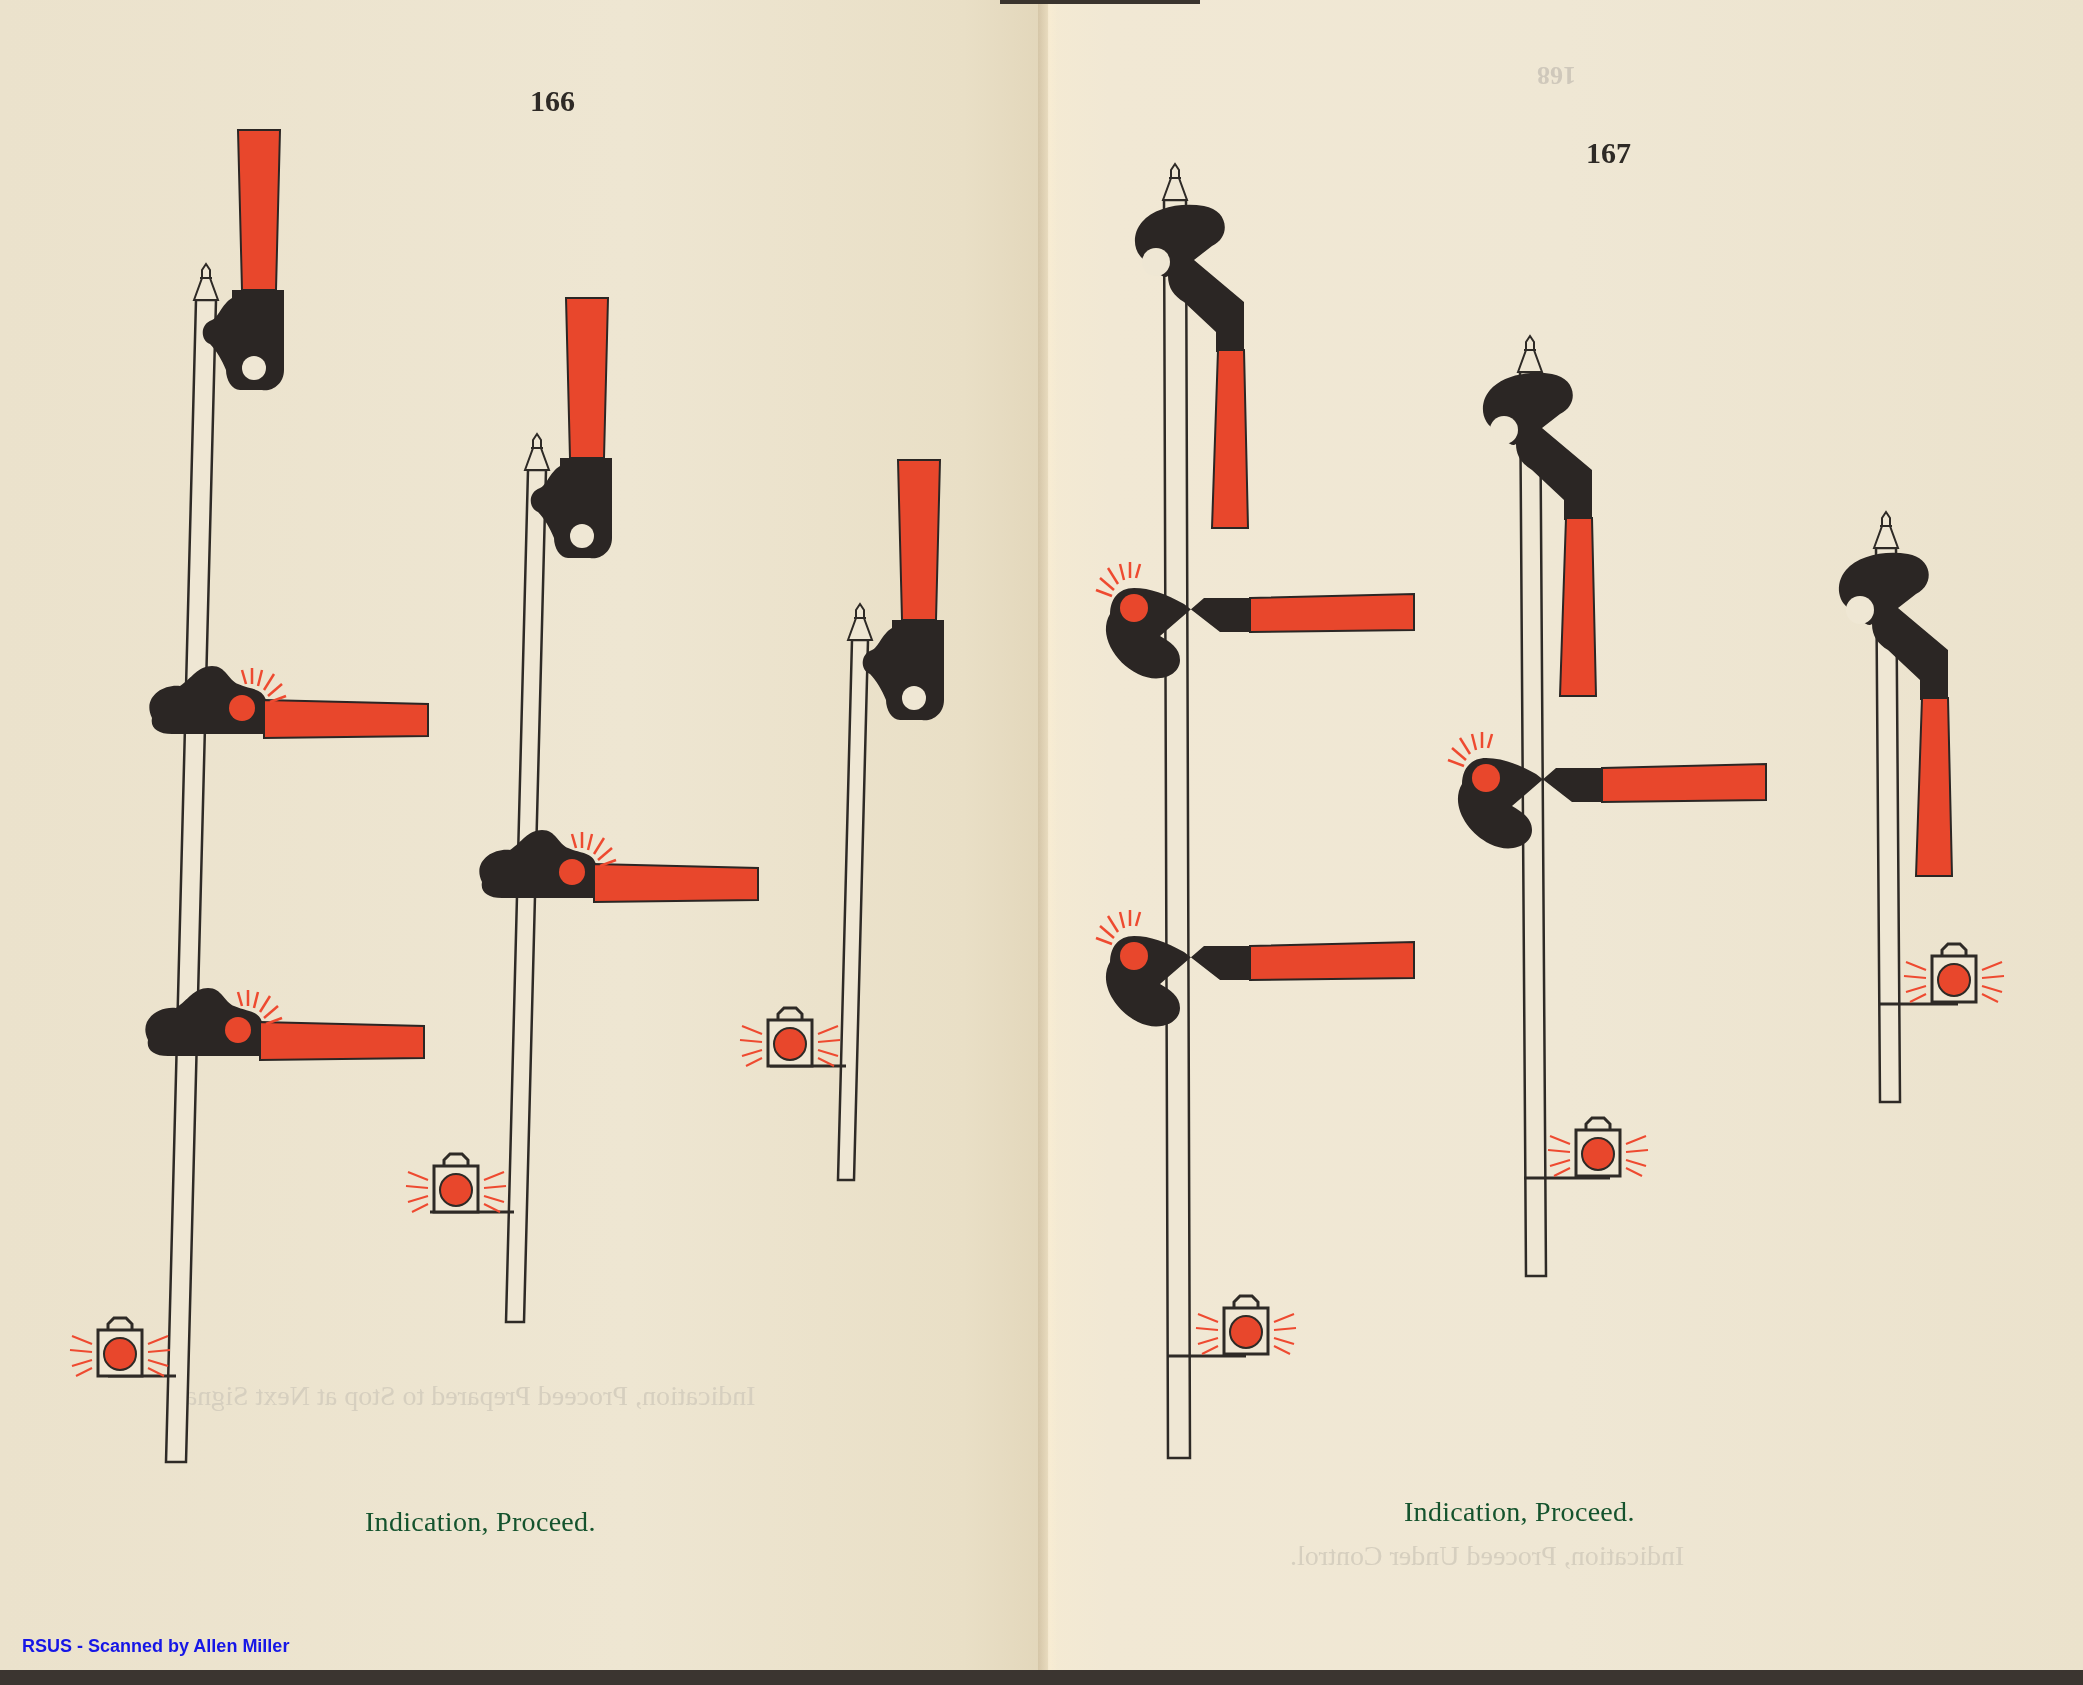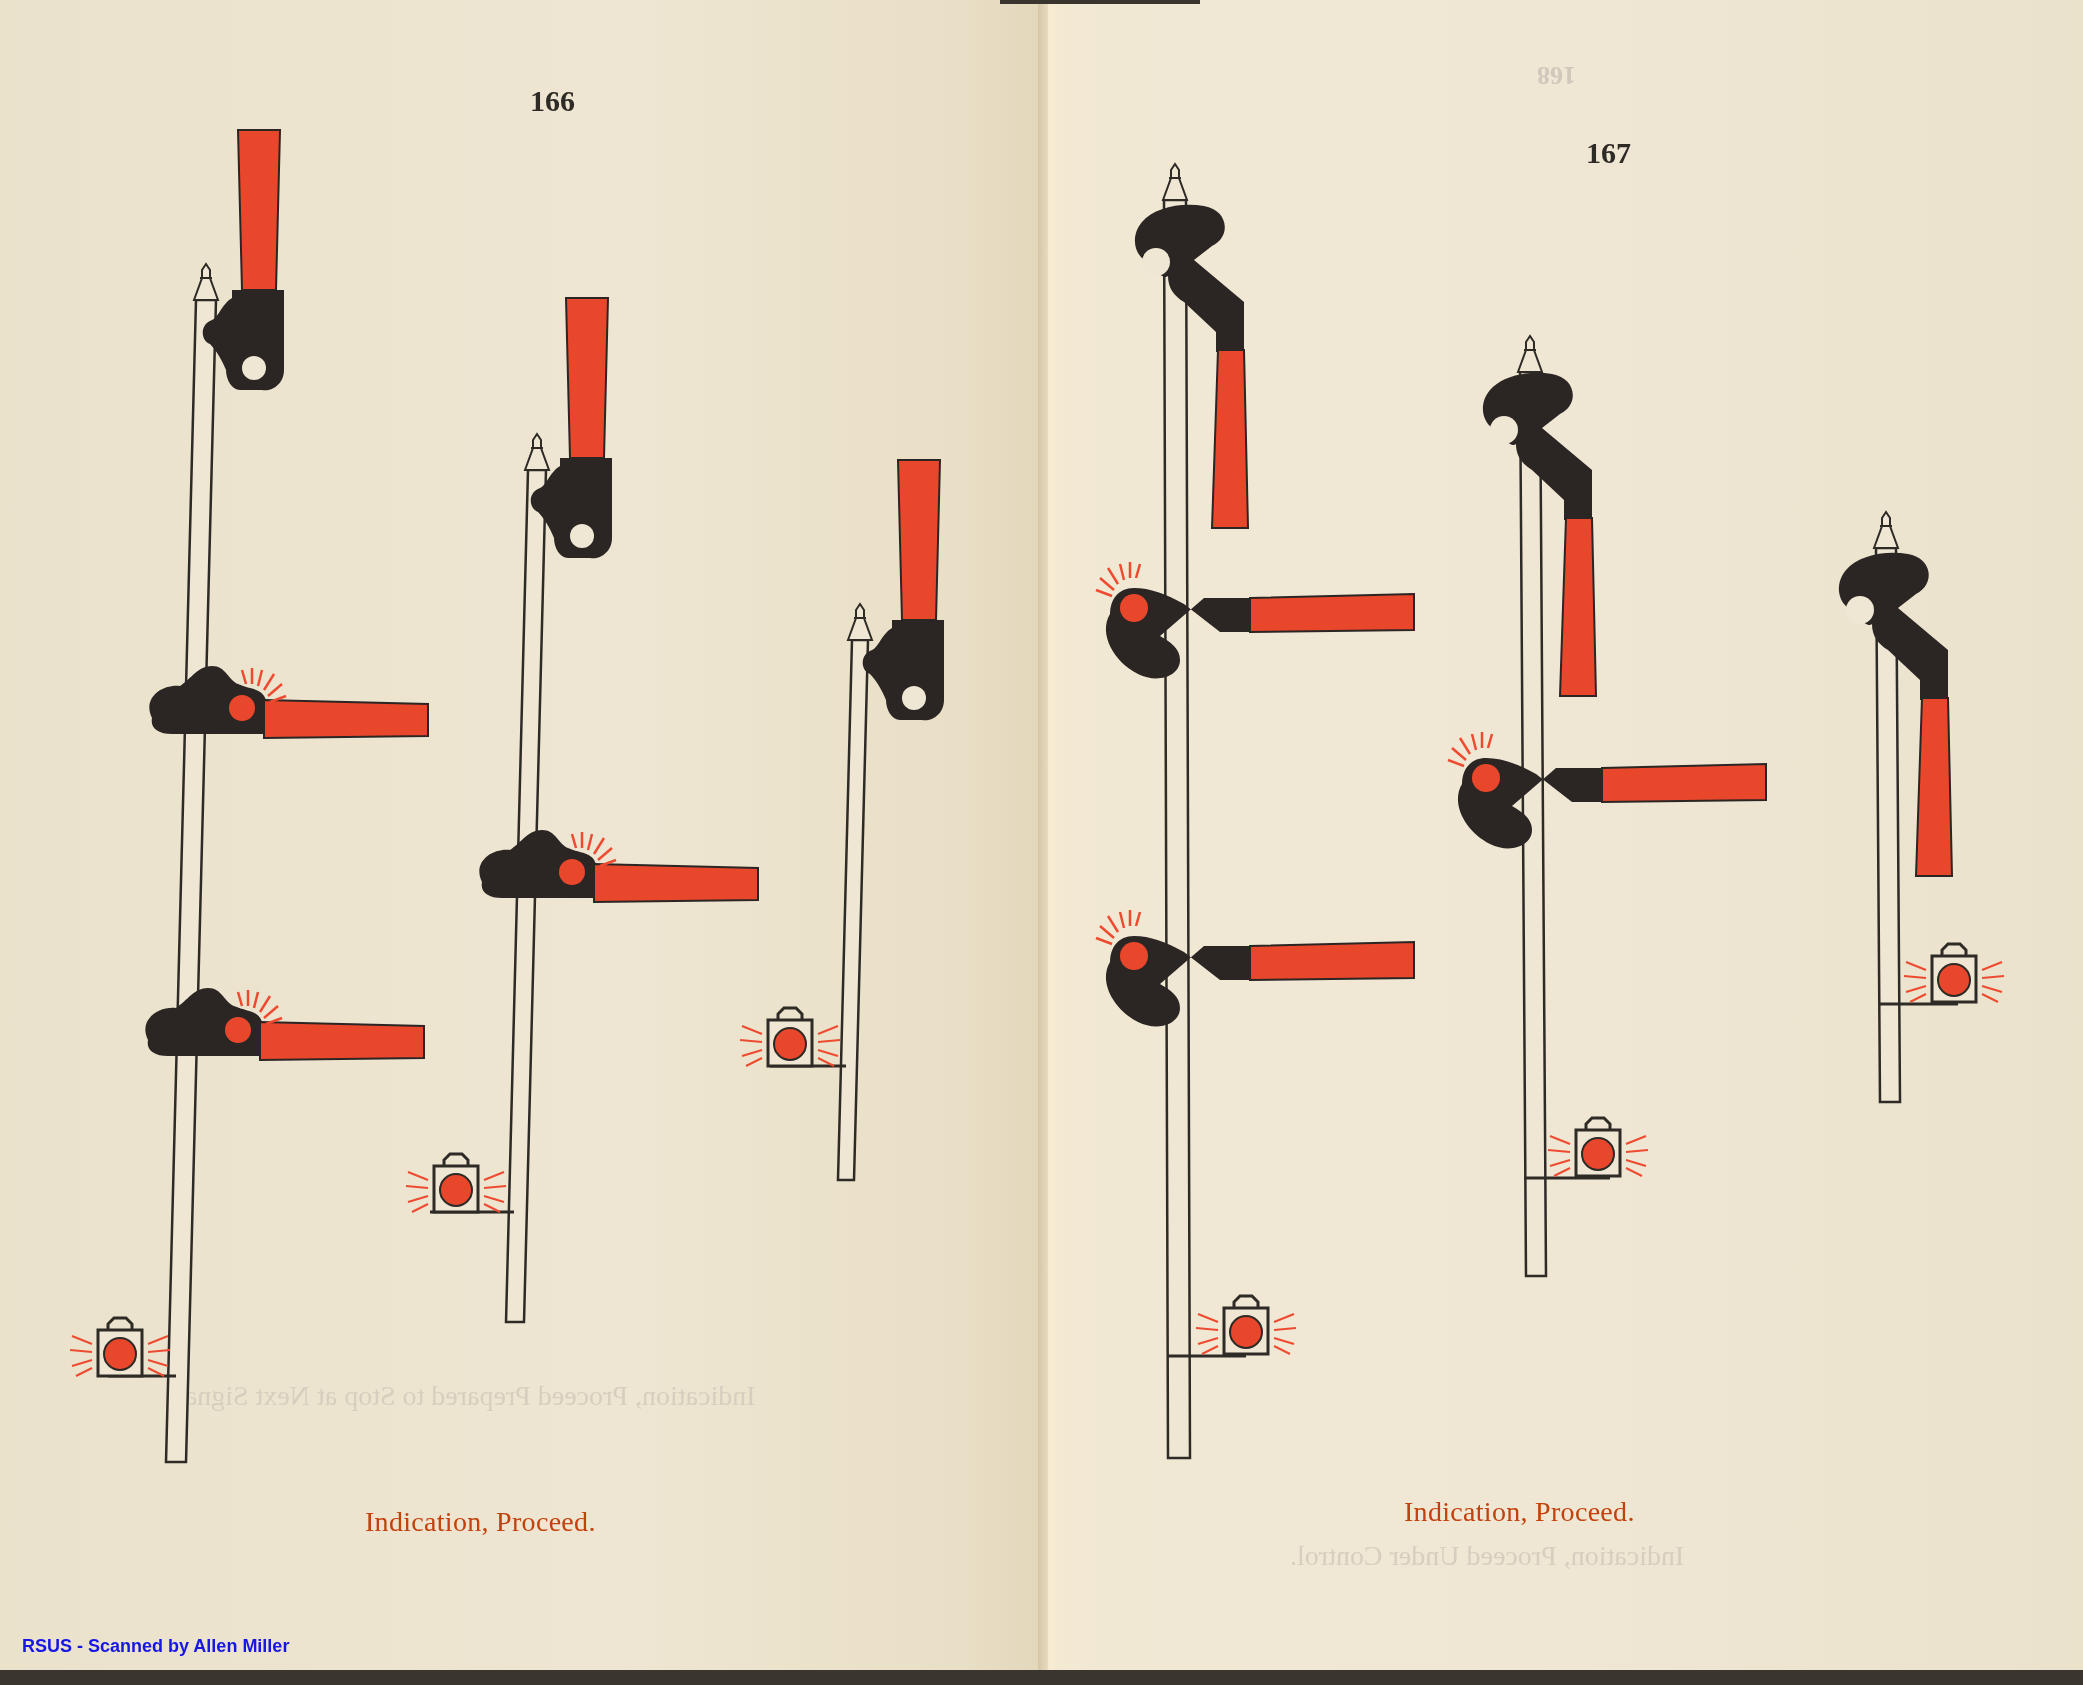--- a/index.html
+++ b/index.html
@@ -27,21 +27,21 @@
     position: absolute; left: 1000px; top: 0; width: 200px; height: 4px; background: #3a342e;
   }
   .page-number {
     position: absolute; font-weight: bold; font-size: 30px; color: #2e2a26;
   }
   .ghost-number {
     position: absolute; font-weight: bold; font-size: 26px; color: #cfc8bb;
     transform: scaleY(-1) scaleX(-1);
   }
   .caption {
-    position: absolute; font-size: 28px; color: #c2410c; letter-spacing: 0.3px;
+    position: absolute; font-size: 28px; color: #14532d; letter-spacing: 0.3px;
   }
   .ghost-caption {
     position: absolute; font-size: 28px; color: #d6cfbf; transform: scaleX(-1);
     white-space: nowrap;
   }
   .watermark {
     position: absolute; left: 22px; top: 1636px;
     font-family: "Liberation Sans", "DejaVu Sans", sans-serif;
     font-weight: bold; font-size: 18px; color: #1616e6;
   }

